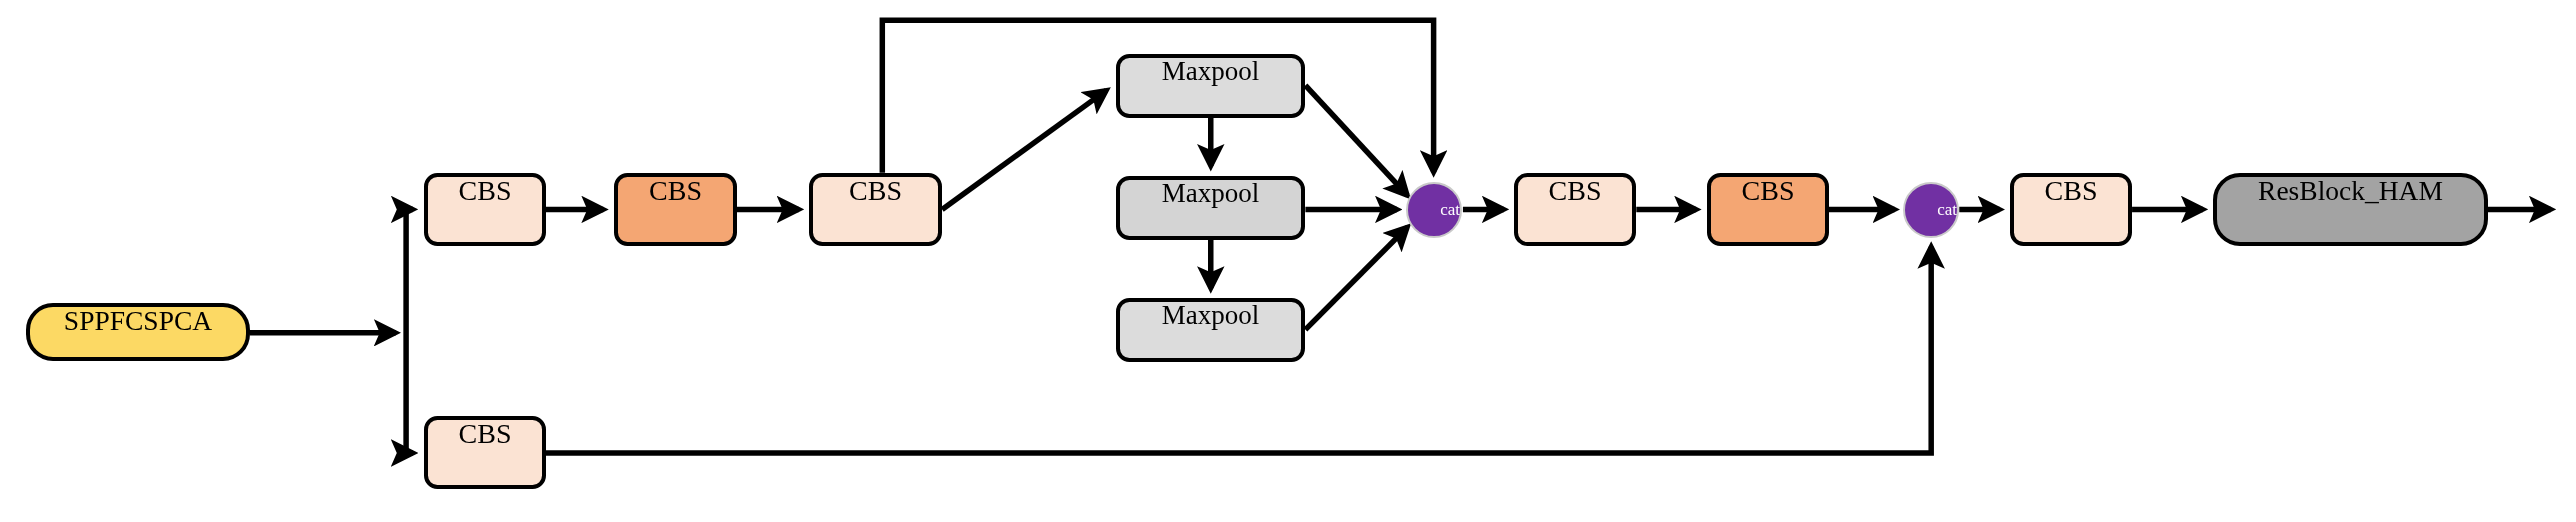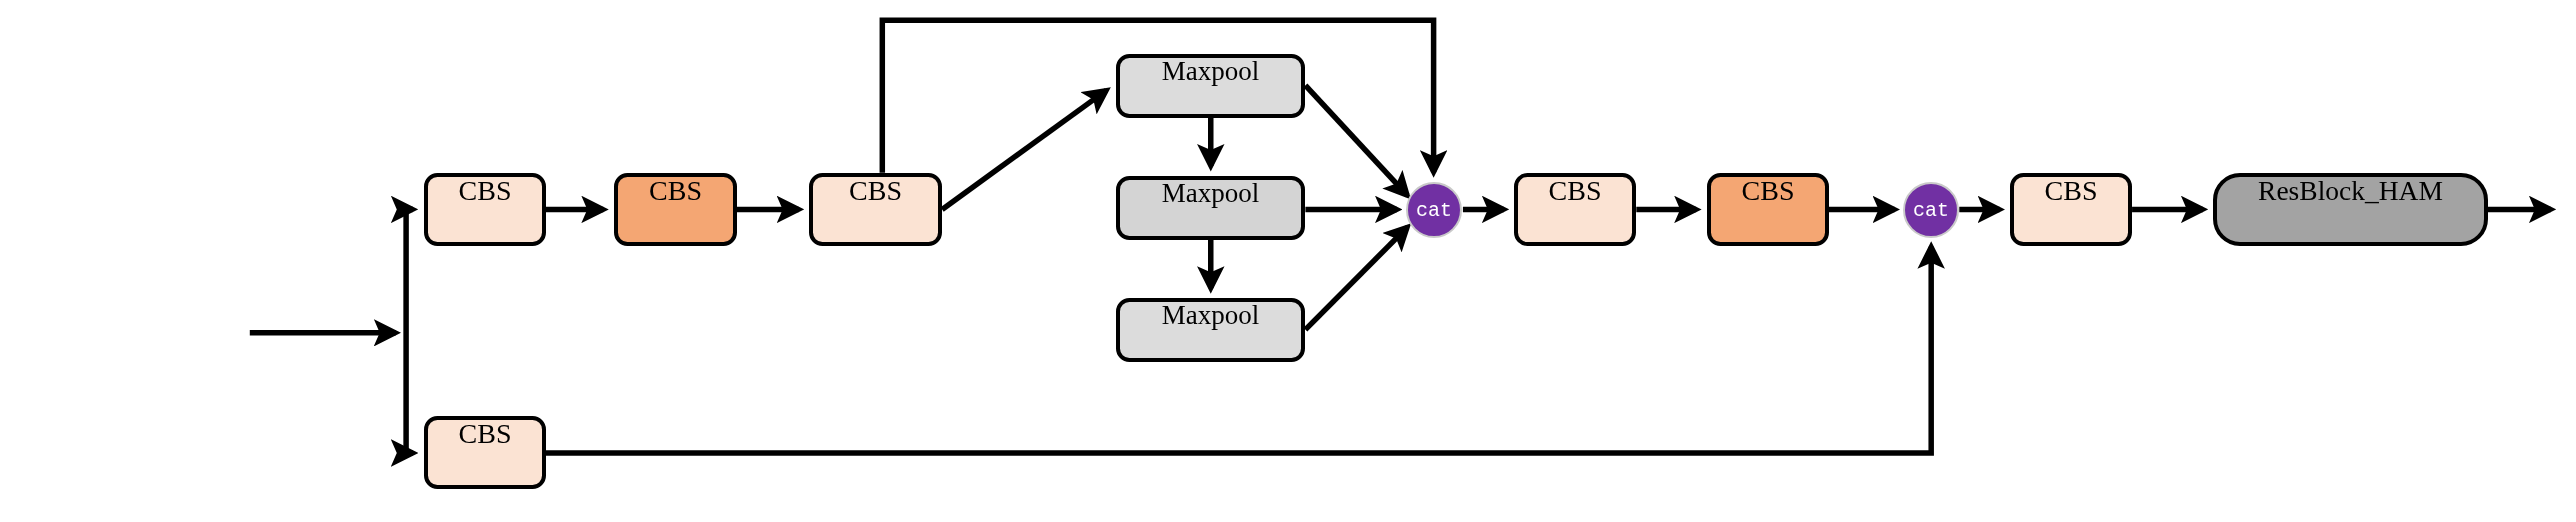--- a/index.html
+++ b/index.html
@@ -37,24 +37,24 @@
   .node-maxpool{ background:#DCDCDC; }
   .node-maxpool-mid{ background:#D4D4D4; }
   .node-sppf{ background:#FCD964; }
   .node-res{ background:#a3a3a3; }
   .node-cat{
     position:absolute;
     box-sizing:border-box;
     border-radius:50%;
     background:#7130A3;
     border:2.4px solid #C9C9C9;
-    display:flex;align-items:center;justify-content:center;
+    display:flex;align-items:center;justify-content:flex-end;
     color:#ffffff;
-    font-family:Liberation Mono, monospace;
-    font-size:20px;
+    font-family:Liberation Serif, serif;
+    font-size:17px;
     z-index:6;
   }
 </style>
 </head>
 <body>
 
 <div id="diagram-root">
 
   <svg id="edges" viewBox="0 0 4219 855">
     <defs>
@@ -102,20 +102,23 @@
 
       <path d="M 3209 343 L 3275 343" marker-end="url(#arrow)"></path>
 
       <path d="M 3492 343 L 3608 343" marker-end="url(#arrow)"></path>
 
       <path d="M 4075 343 L 4178 343" marker-end="url(#arrow)"></path>
 
     </g>
   </svg>
 
+  <div class="node node-pill node-sppf" style="left:26px;top:303px;width:224px;height:58px;font-size:27.5px;">
+    <span>SPPFCSPCA</span>
+  </div>
 
   <div class="node node-cbs-light" style="left:424px;top:173px;width:122px;height:73px;">
     <span>CBS</span>
   </div>
 
   <div class="node node-cbs-dark" style="left:614px;top:173px;width:123px;height:73px;">
     <span>CBS</span>
   </div>
 
   <div class="node node-cbs-light" style="left:809px;top:173px;width:133px;height:73px;">

